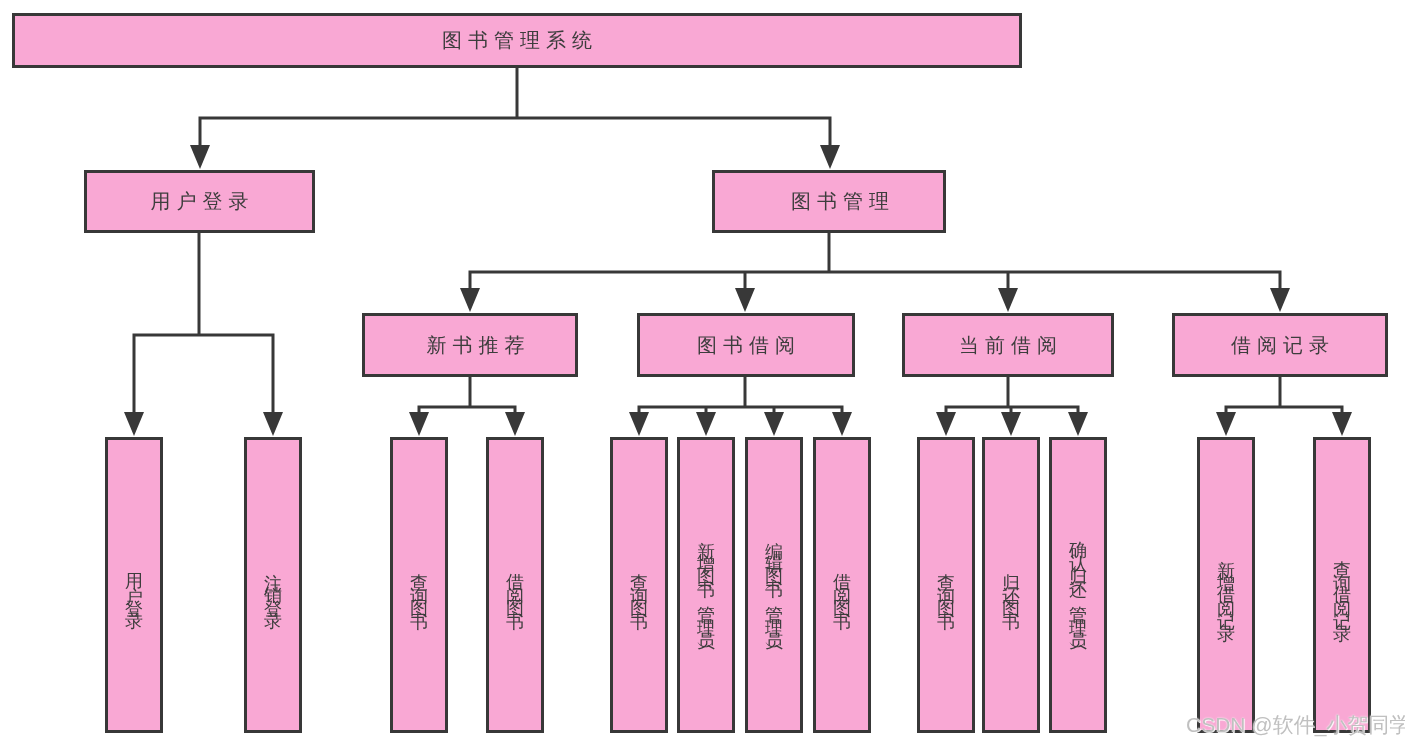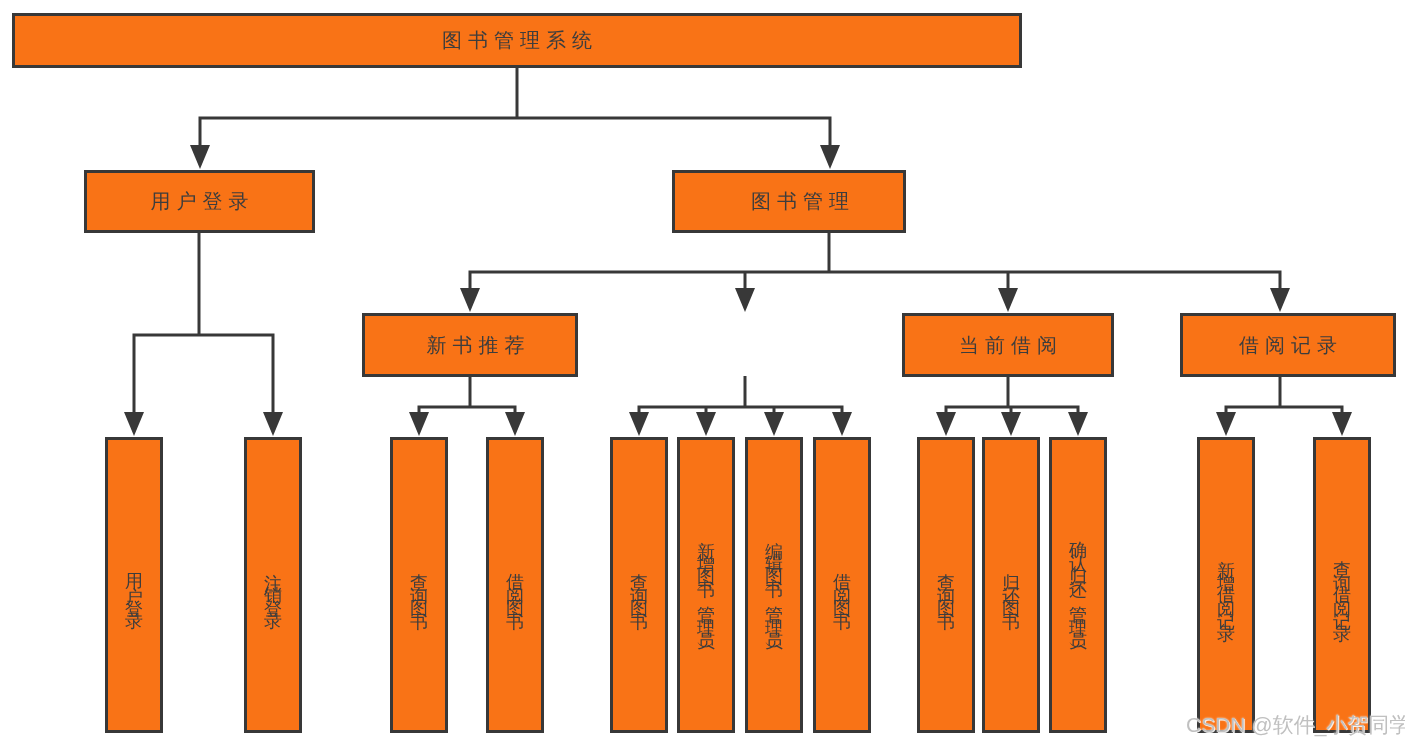--- a/index.html
+++ b/index.html
@@ -28,21 +28,21 @@
     stroke-linejoin: miter;
   }
   #connectors polygon {
     fill: #383838;
     stroke: none;
   }
   .node {
     position: absolute;
     box-sizing: border-box;
     border: 3px solid #383838;
-    background: #f97316;
+    background: #f9a8d4;
     display: flex;
     align-items: center;
     justify-content: center;
     color: #3d3d3d;
     z-index: 2;
   }
   .hbox {
     font-size: 20px;
     letter-spacing: 6px;
     padding-left: 6px; 
@@ -143,31 +143,34 @@
     </g>
   </svg>
 
   <div class="node hbox root">
     <span>图书管理系统</span>
   </div>
 
   <div class="node hbox l2" style="left:84px;width:231px;">
     <span>用户登录</span>
   </div>
-  <div class="node hbox l2" style="left:672px;width:234px;padding-left:28px;">
+  <div class="node hbox l2" style="left:712px;width:234px;padding-left:28px;">
     <span>图书管理</span>
   </div>
 
   <div class="node hbox l3" style="left:362px;width:216px;padding-left:17px;">
     <span>新书推荐</span>
   </div>
+  <div class="node hbox l3" style="left:637px;width:218px;">
+    <span>图书借阅</span>
+  </div>
   <div class="node hbox l3" style="left:902px;width:212px;">
     <span>当前借阅</span>
   </div>
-  <div class="node hbox l3" style="left:1172px;width:216px;margin-left:8px;">
+  <div class="node hbox l3" style="left:1172px;width:216px;">
     <span>借阅记录</span>
   </div>
 
   <div class="node leaf" style="left:105px;">
     <span class="vtext">用户登录</span>
   </div>
   <div class="node leaf" style="left:244px;">
     <span class="vtext">注销登录</span>
   </div>
 

